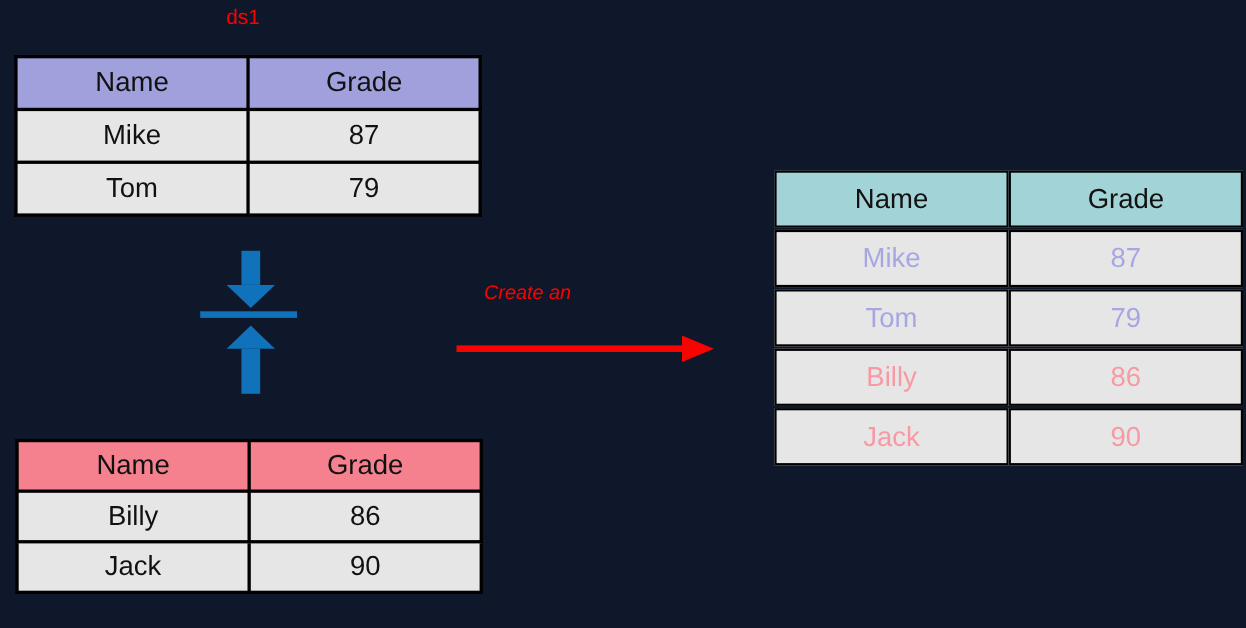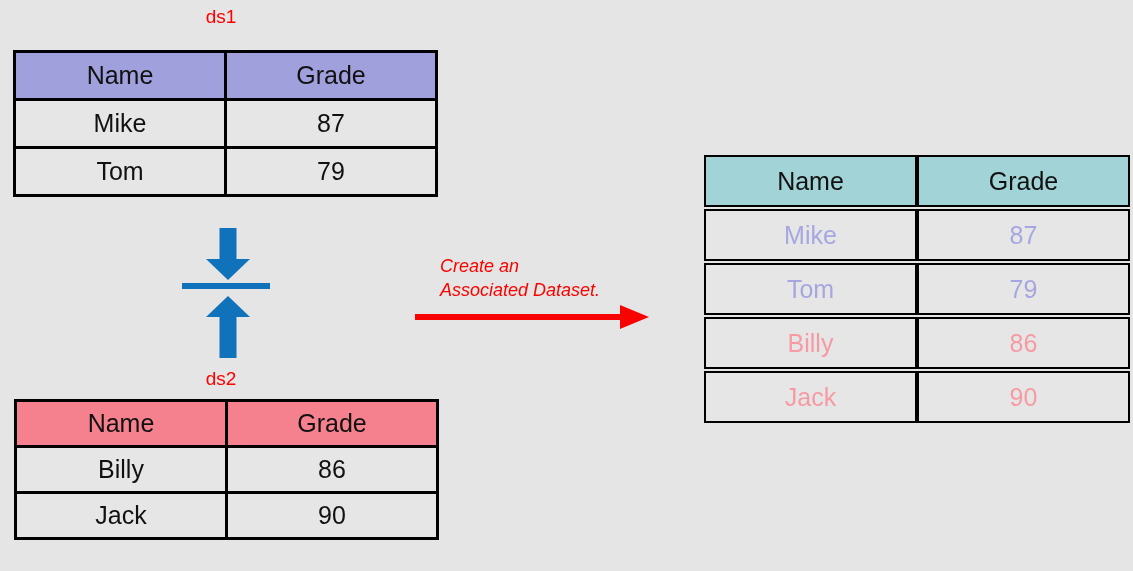--- a/index.html
+++ b/index.html
@@ -2,21 +2,21 @@
 <html style="--ds1-header: #A0A0DC; --ds2-header: #F5808E; --result-header: #A2D3D7; --row-bg: #E6E6E6; --border: #000000; --merge-arrow: #1072BA; --annotation-red: #F80400; --label-red: #FF0000; --result-ds1-text: #A6A7E1; --result-ds2-text: #F79AA4;"><head>
 <meta charset="utf-8">
 <style>
   html, body { margin: 0; padding: 0; background: #ffffff; }
   body { font-family: "Liberation Sans", sans-serif; }
 
   .canvas {
     position: relative;
     width: 1133px;
     height: 571px;
-    background: #e5e5e5;
+    background: #0f172a;
     overflow: hidden;
   }
   .canvas > * { position: absolute; }
 
   .ds-label {
     color: var(--label-red, #ff0000);
     font-size: 19px;
     text-align: center;
     line-height: 22px;
   }
@@ -98,42 +98,40 @@
     </table>
 
   <svg style="left:170px; top:224px;" width="116" height="138" viewBox="0 0 116 138" aria-hidden="true">
     <rect class="bluefill" x="49.5" y="4" width="17" height="31"></rect>
     <polygon class="bluefill" points="36,35 80,35 58,56"></polygon>
     <rect class="bluefill" x="12" y="59" width="88" height="6"></rect>
     <polygon class="bluefill" points="58,72 36,93 80,93"></polygon>
     <rect class="bluefill" x="49.5" y="93" width="17" height="41"></rect>
   </svg>
 
-  <div class="ds-label" style="left:13px; top:368px; width:416px;">ds2</div>
 
   <table class="tbl tbl-left" style="left:14px; top:399px; width:408px;">
     <tbody>
         <tr class="hdr hdr-ds2">
       <td style="height:43px;">Name</td>
       <td style="height:43px;">Grade</td>
     </tr>
     <tr class="row">
       <td style="height:43px;">Billy</td>
       <td style="height:43px;">86</td>
     </tr>
     <tr class="row">
       <td style="height:43px;">Jack</td>
       <td style="height:43px;">90</td>
     </tr>
   </tbody>
     </table>
 
   <div class="annotation" style="left:440px; top:254px;">
     <div>Create an</div>
-    <div>Associated Dataset.</div>
   </div>
 
   <svg style="left:412px; top:303px;" width="240" height="28" viewBox="0 0 240 28" aria-hidden="true">
     <rect class="redfill" x="3" y="11" width="208" height="6"></rect>
     <polygon class="redfill" points="208,2 237,14 208,26"></polygon>
   </svg>
 
   <table class="tbl2" style="left:704px; top:153px;">
     <tbody>
         <tr class="hdr">

